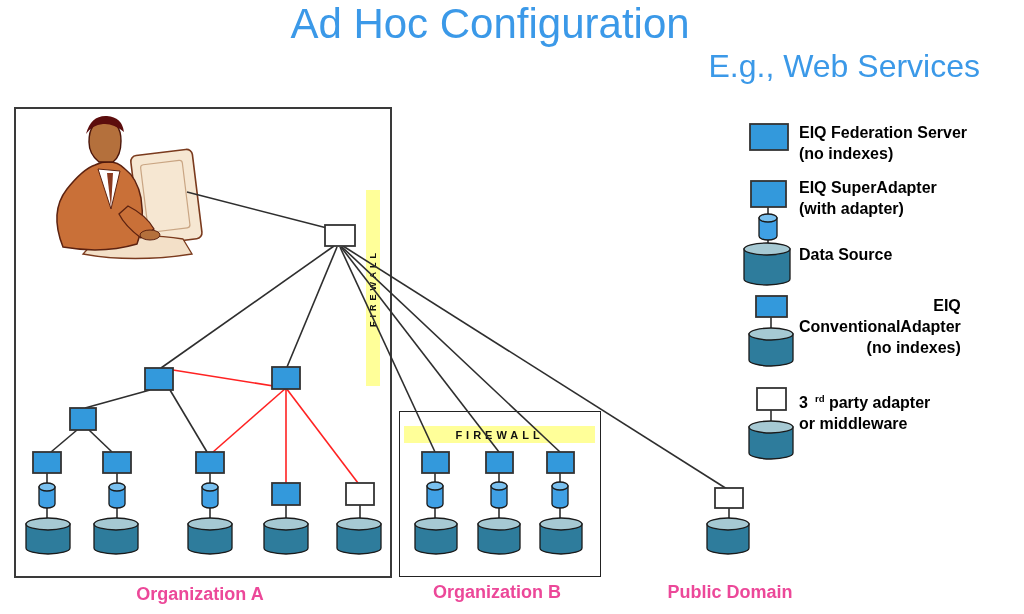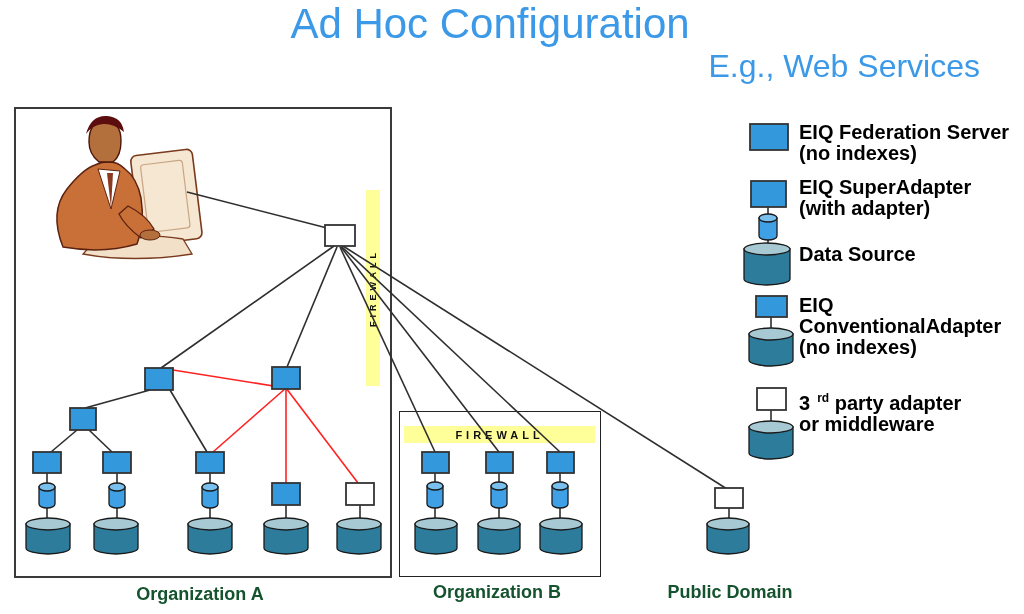--- a/index.html
+++ b/index.html
@@ -18,30 +18,30 @@
   .fw-vert span{position:absolute;left:50%;top:50%;transform:translate(-50%,-50%) rotate(-90deg);
      white-space:nowrap;font-weight:bold;font-size:9px;letter-spacing:4px;color:#111;}
   .fw-horiz{position:absolute;left:404px;top:426px;width:191px;height:17px;background:#FFFF99;z-index:2;
      display:flex;align-items:center;justify-content:center;}
   .fw-horiz span{font-weight:bold;font-size:11px;letter-spacing:4px;color:#111;}
   
   .diagram{position:absolute;left:0;top:0;width:1024px;height:614px;z-index:3;}
   
   .person{position:absolute;left:33px;top:112px;width:195px;height:155px;z-index:3;}
   
-  .org-label{position:absolute;transform:translateX(-50%);font-weight:bold;font-size:18px;color:#14532d;z-index:4;white-space:nowrap;}
+  .org-label{position:absolute;transform:translateX(-50%);font-weight:bold;font-size:18px;color:#ec4899;z-index:4;white-space:nowrap;}
   .lbl-a{left:200px;top:584px;}
   .lbl-b{left:497px;top:582px;}
   .lbl-pd{left:730px;top:582px;}
   
-  .lg-text{position:absolute;left:799px;font-weight:bold;font-size:20px;line-height:21px;color:#000;z-index:4;white-space:nowrap;}
+  .lg-text{position:absolute;left:799px;font-weight:bold;font-size:16px;line-height:21px;color:#000;z-index:4;white-space:nowrap;}
   .lg-t1{top:122px;}
   .lg-t2{top:177px;}
   .lg-t3{top:244px;}
-  .lg-t4{top:295px;}
+  .lg-t4{top:295px;text-align:right;}
   .lg-t5{top:388px;}
   .lg-text sup{font-size:60%;padding-left:7px;}
 </style>
 </head>
 <body>
 
 <div class="canvas">
 
   <div class="hdr">
     <div class="title">Ad Hoc Configuration</div>

